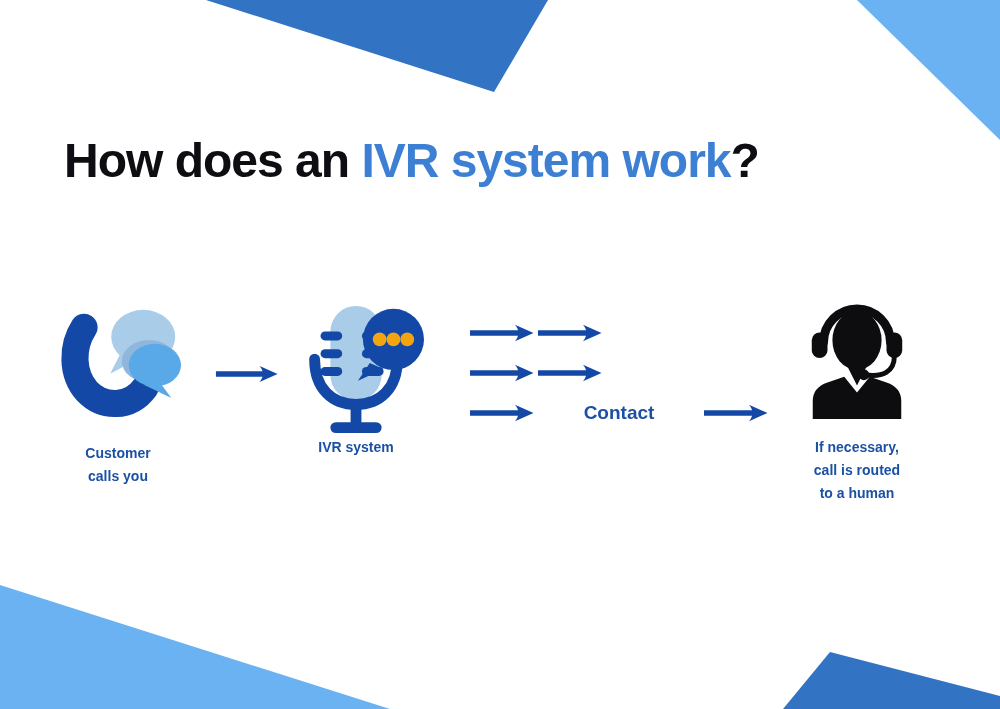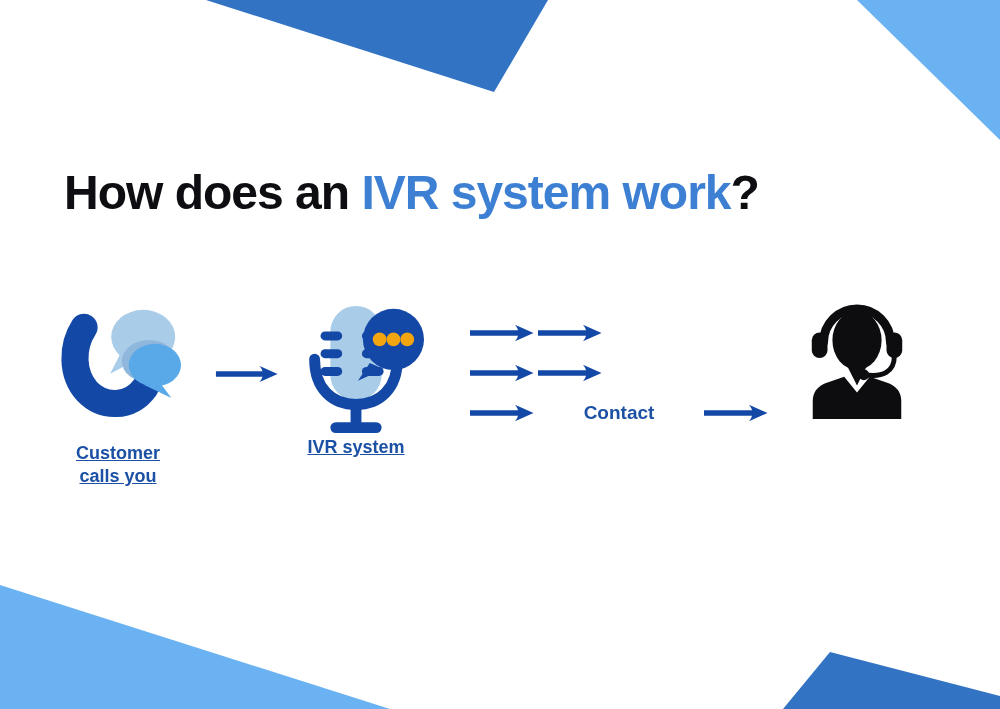--- a/index.html
+++ b/index.html
@@ -4,34 +4,33 @@
 <style>
   html,body{margin:0;padding:0;background:#e8e8e8;}
   .canvas{
     position:relative;width:1000px;height:709px;background:#ffffff;
     overflow:hidden;font-family:"Liberation Sans",sans-serif;
   }
   .corners{position:absolute;left:0;top:0;width:1000px;height:709px;}
   .f-cdark{fill:var(--corner_dark_blue);}
   .f-clight{fill:var(--corner_light_blue);}
   .title{
-    position:absolute;left:64px;top:168px;margin:0;width:900px;
+    position:absolute;left:64px;top:136px;margin:0;width:900px;
     font-size:48px;font-weight:800;letter-spacing:-1px;line-height:1.05;
     color:var(--title_black);white-space:nowrap;
   }
   .title .accent{color:var(--title_accent);}
   .step{position:absolute;text-align:center;}
   .step-customer{left:46px;top:304px;width:144px;}
   .step-ivr{left:284px;top:300px;width:144px;}
   .step-agent{left:783px;top:296px;width:148px;}
   .step svg{display:block;margin:0 auto;}
   .label{
-    margin-top:10px;font-size:18px;font-weight:700;line-height:23px;
+    margin-top:10px;font-size:14px;font-weight:700;line-height:23px;
     color:var(--label_blue);
-    text-decoration:underline;
   }
   .arrow-solo{position:absolute;left:214px;top:364px;}
   .options{position:absolute;left:468px;top:323px;width:302px;}
   .opt-row{display:flex;align-items:center;height:20px;margin-bottom:20px;}
   .opt-label{
     flex:1;text-align:center;font-size:19px;font-weight:700;
     color:var(--label_blue);
   }
   
   .f-dark{fill:var(--icon_dark_blue);}
@@ -136,15 +135,20 @@
     <svg width="118" height="128" viewBox="0 0 120 124">
       <path class="s-black" d="M 26 44 A 34 34 0 0 1 94 44" fill="none" stroke-width="9" stroke-linecap="round"></path>
       <rect class="f-black" x="14" y="34" width="16" height="26" rx="8"></rect>
       <rect class="f-black" x="90" y="34" width="16" height="26" rx="8"></rect>
       <ellipse class="f-black" cx="60" cy="42" rx="25" ry="30"></ellipse>
       <path class="s-black" d="M 98 58 C 98 74 86 80 68 77" fill="none" stroke-width="5" stroke-linecap="round"></path>
       <circle class="f-black" cx="67" cy="77" r="5.5"></circle>
       <polygon class="f-black" points="49,66 71,66 60,88"></polygon>
       <path class="f-black" d="M 15 122 L 15 104 Q 15 90 30 85 L 47 79 L 60 95 L 73 79 L 90 85 Q 105 90 105 104 L 105 122 Z"></path>
     </svg>
+    <div class="label" style="margin-top:12px">
+      <span>If necessary,</span><br>
+      <span>call is routed</span><br>
+      <span>to a human</span>
+    </div>
   </div>
 
 </div>
 
 </body></html>

